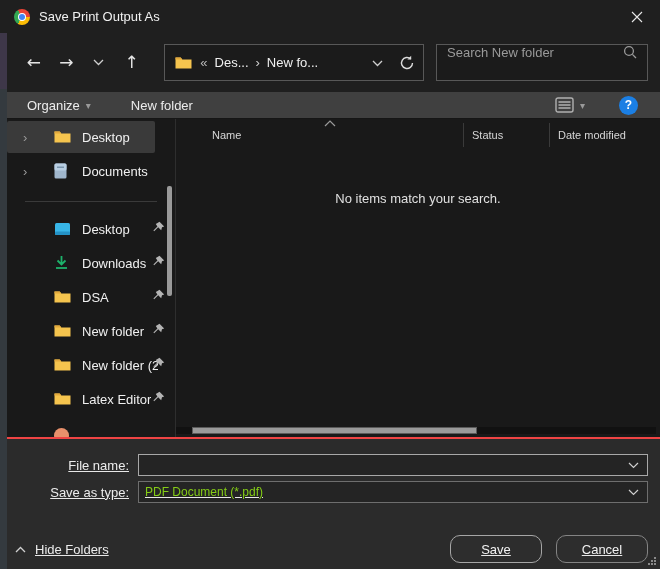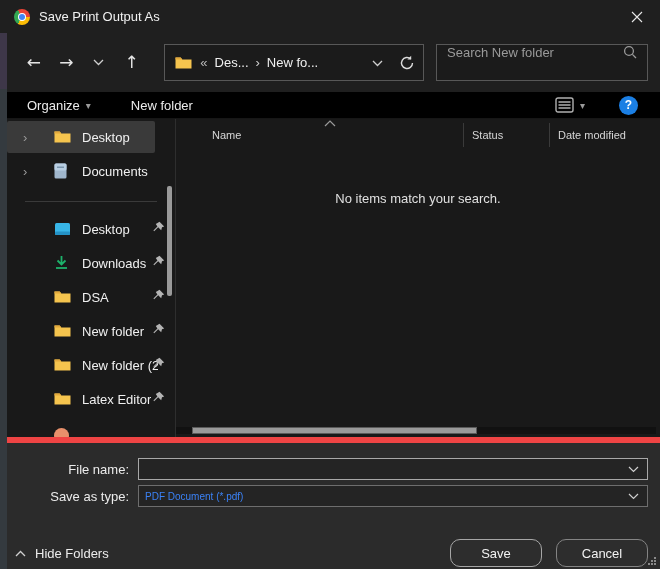--- a/index.html
+++ b/index.html
@@ -42,21 +42,21 @@
   .crumb-chevrons { color:#b9b9b9; margin:0 7px 0 8px; font-size:13px; }
   .addr-caret { margin-left:auto; }
   .refresh-btn { background:none; border:none; margin-left:16px; display:flex; align-items:center; }
   .searchbox { display:flex; align-items:flex-start; flex:1; height:37px; border:1px solid #585858;
     background:#1b1b1b; margin-left:12px; margin-right:12px; padding:0 10px; }
   .searchbox input { flex:1; background:transparent; border:none; outline:none;
     color:#f0f0f0; font-size:13px; font-family:inherit; }
   .searchbox input::placeholder { color:#9a9a9a; opacity:1; }
 
   
-  .toolbar { height:27px; background:#000000; display:flex; align-items:center;
+  .toolbar { height:27px; background:#404040; display:flex; align-items:center;
     padding:0 22px 0 27px; flex:0 0 auto; border-bottom:1px solid #161616; }
   .tb-btn { background:none; border:none; color:#ececec; font-size:13px;
     font-family:inherit; display:flex; align-items:center; }
   .tb-caret { color:#9a9a9a; font-size:10px; margin-left:6px; }
   .tb-right { margin-left:auto; display:flex; align-items:center; gap:10px; }
   .help-btn { width:19px; height:19px; border-radius:50%; background:#1b7fe4; color:#fff;
     border:none; font-size:12px; font-weight:bold; display:flex; align-items:center;
     justify-content:center; margin-left:24px; }
 
   
@@ -85,32 +85,32 @@
   .col-name { flex:0 0 287px; padding-left:36px; }
   .col-status { flex:0 0 86px; border-left:1px solid #3a3a3a; padding-left:8px; }
   .col-date { flex:1; border-left:1px solid #3a3a3a; padding-left:8px; }
   .sort-chevron { position:absolute; left:148px; top:1px; }
   .empty-msg { text-align:center; margin-top:40px; color:#e0e0e0; font-size:13px; }
   .h-scroll { position:absolute; left:0; right:4px; bottom:3px; height:7px; background:#111; }
   .h-scroll-thumb { position:absolute; left:16px; top:0; width:285px; height:7px;
     background:#9a9a9a; border:1px solid #5a5a5a; }
 
   
-  .footer { flex:0 0 132px; background:#2b2b2b; border-top:6px solid #ef4444;
-    padding:15px 12px 0 7px; display:flex; flex-direction:column; position:relative; }
+  .footer { flex:0 0 132px; background:#2b2b2b; border-top:2px solid #ef4444;
+    padding:15px 12px 0 7px; display:flex; flex-direction:column; position:relative;text-decoration:underline; }
   .form-row { display:flex; align-items:center; margin-bottom:5px; }
   .form-label { width:131px; text-align:right; padding-right:9px; color:#ececec;
     font-size:13px; flex:0 0 auto; }
   .combo { flex:1; height:22px; display:flex; align-items:center; background:#242424;
     padding:0 8px 0 6px; }
   .combo.focused { border:1px solid #a8a8a8; }
   .combo.normal { border:1px solid #6e6e6e; }
   .combo input { flex:1; background:transparent; border:none; outline:none; color:#f0f0f0;
     font-size:13px; font-family:inherit; height:18px; }
-  .combo-value { flex:1; color:#3b82f6; font-size:10px; }
+  .combo-value { flex:1; color:#84cc16; font-size:12px; }
   .action-row { display:flex; align-items:center; margin-top:27px; }
   .hide-folders { background:none; border:none; color:#ececec; font-size:13px;
     font-family:inherit; display:flex; align-items:center; gap:9px; margin-left:8px; }
   .btns { margin-left:auto; display:flex; gap:14px; }
   .dlg-btn { width:92px; height:28px; border-radius:10px; background:#2d2d2d; color:#f2f2f2;
     font-size:13px; font-family:inherit; }
   .dlg-btn.primary { border:1px solid #a6a6a6; }
   .dlg-btn.secondary { border:1px solid #848484; }
   .resize-grip { position:absolute; right:3px; bottom:3px; }
 </style>

